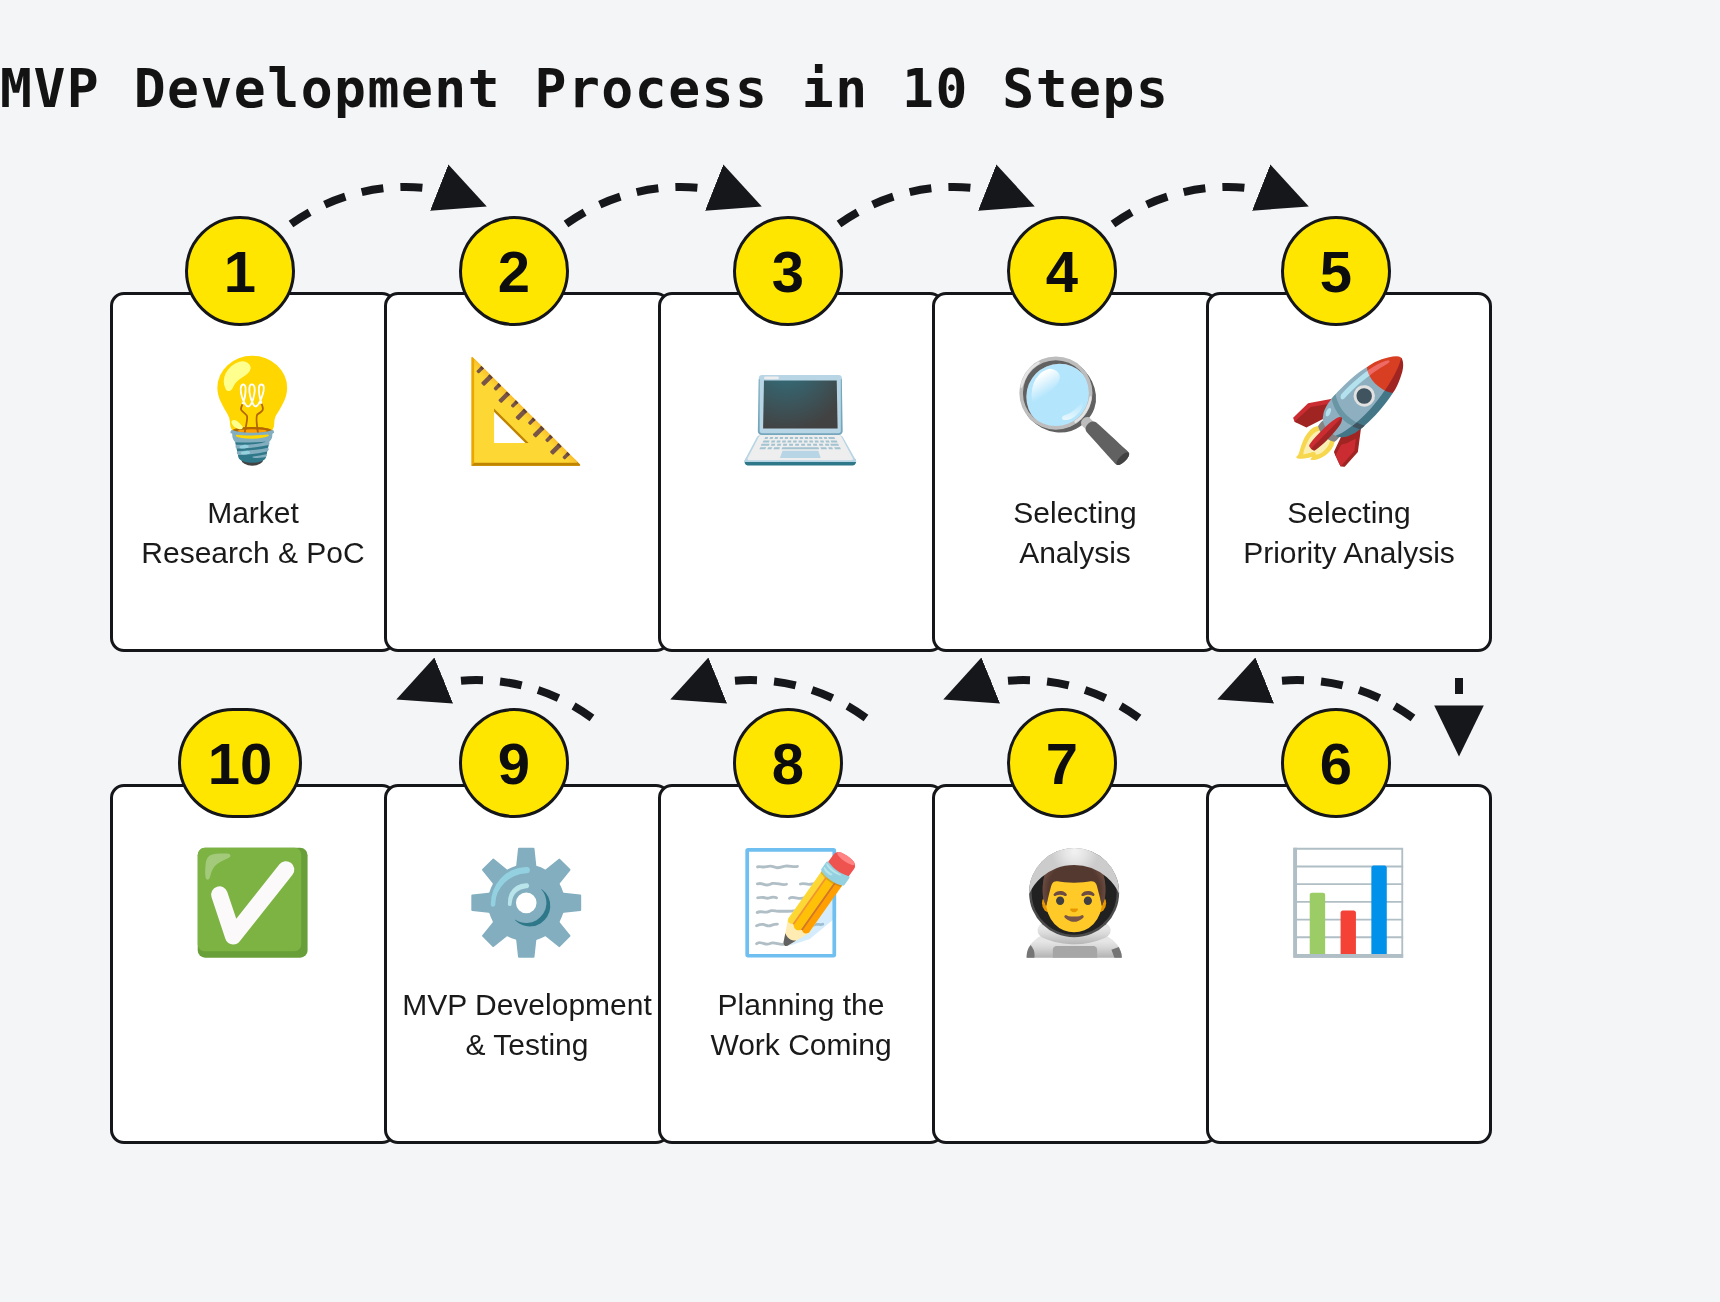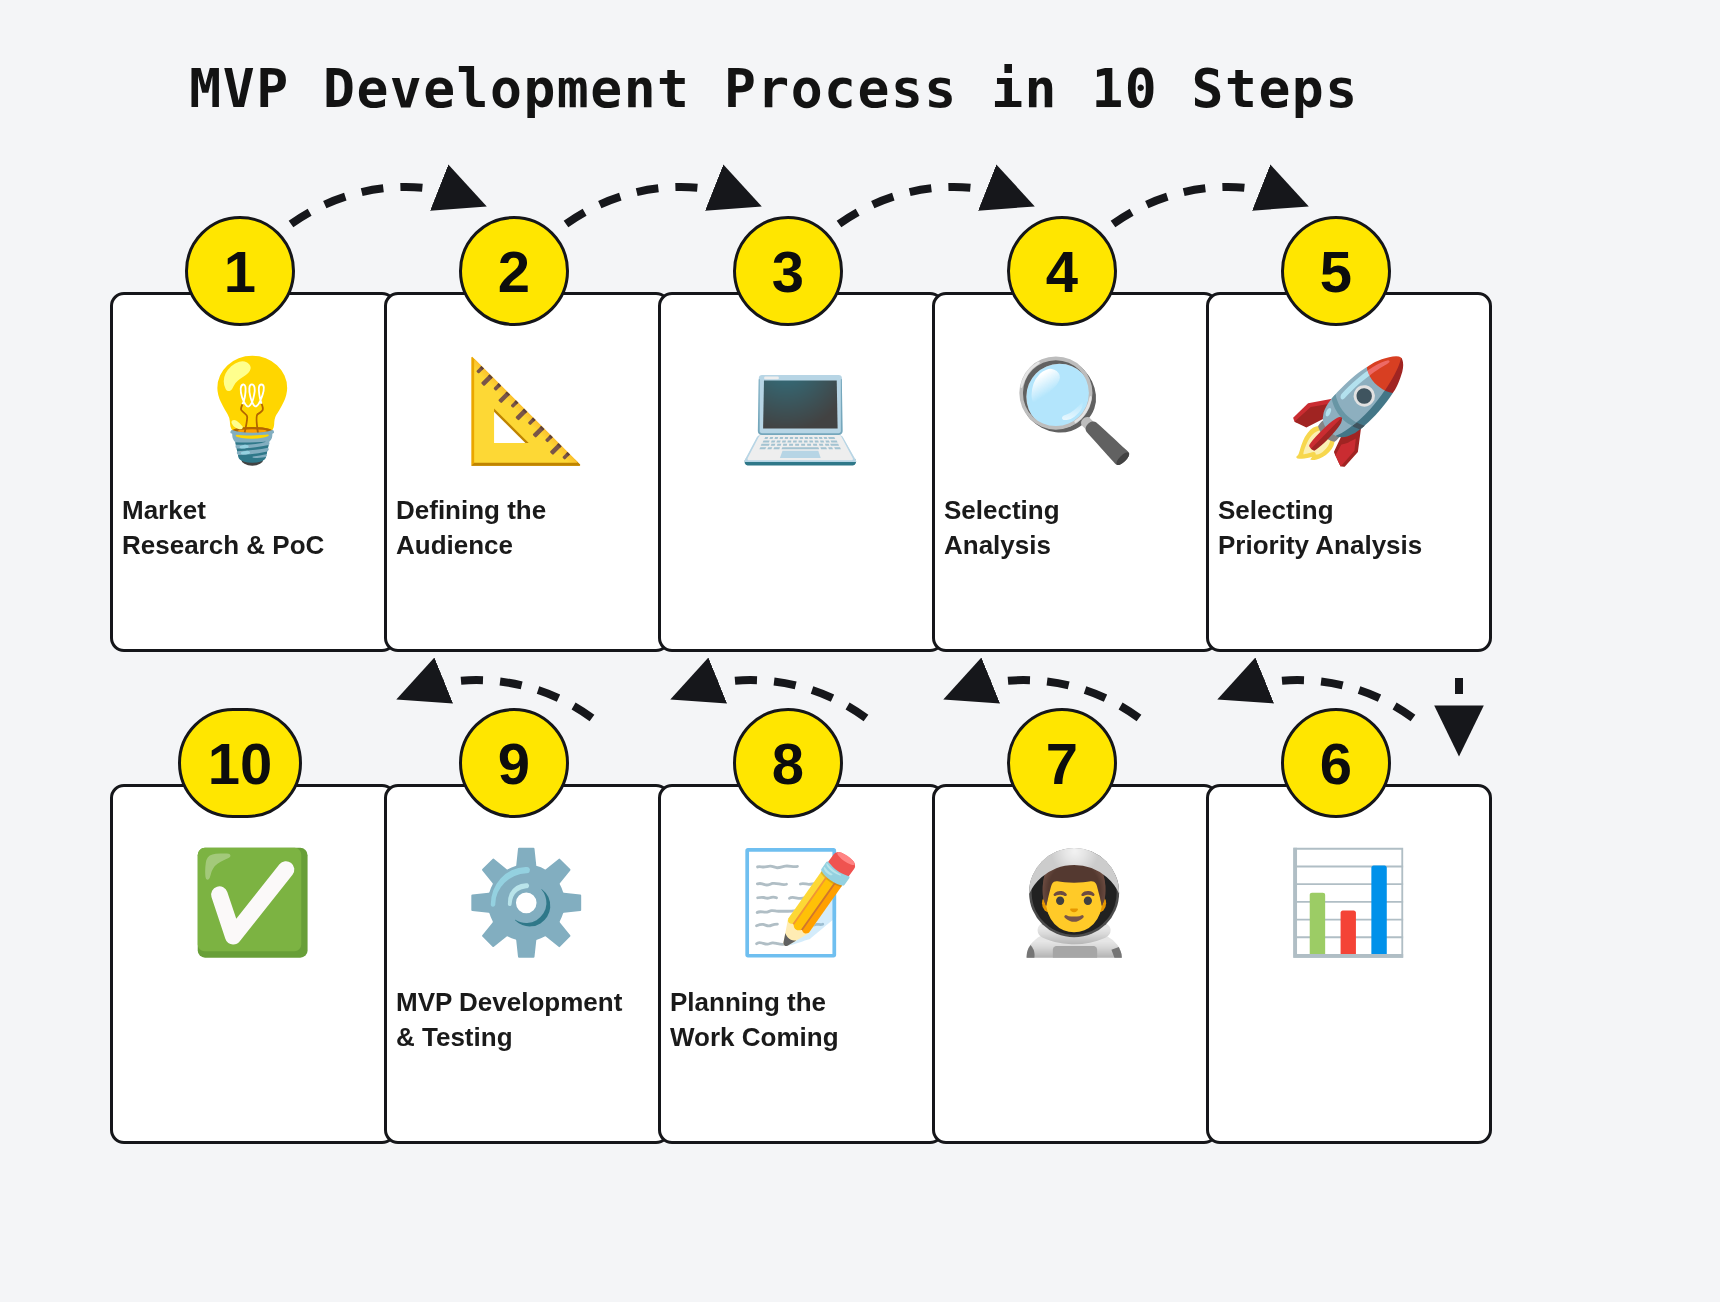--- a/index.html
+++ b/index.html
@@ -22,21 +22,21 @@
     width: 1720px;
     height: 1302px;
   }
 
   
   .title {
     position: absolute;
     top: 58px;
     left: 0;
     width: 1548px;
-    text-align: center;
+    text-align: left;
     font-family: "DejaVu Sans Mono", "Liberation Mono", monospace;
     font-size: 53px;
     font-weight: 700;
     letter-spacing: 1.5px;
     color: #131313;
     white-space: nowrap;
   }
 
   
   .arrow-layer {
@@ -80,25 +80,25 @@
     display: flex;
     align-items: center;
     justify-content: center;
     user-select: none;
     font-family: "DejaVu Sans", "Liberation Sans", sans-serif;
   }
 
   .card-label {
     margin-top: 22px;
     width: 262px;
-    text-align: left;
-    font-size: 26px;
+    text-align: center;
+    font-size: 30px;
     line-height: 1.33;
     color: #1a1a1a;
-    font-weight: 700;
+    font-weight: 400;
     white-space: pre-line;
   }
 
   
   .badge {
     position: absolute;
     width: 110px;
     height: 110px;
     border-radius: 55px;
     background: #ffe600;
@@ -161,22 +161,20 @@
     <div class="card" style="left:110px">
       <div class="badge" style="left:72px">1</div>
       <div class="card-emoji">💡</div>
       <div class="card-label">Market
 Research &amp; PoC</div>
     </div>
 
     <div class="card" style="left:384px">
       <div class="badge" style="left:72px">2</div>
       <div class="card-emoji">📐</div>
-      <div class="card-label">Defining the
-Audience</div>
     </div>
 
     <div class="card" style="left:658px">
       <div class="badge" style="left:72px">3</div>
       <div class="card-emoji">💻</div>
     </div>
 
     <div class="card" style="left:932px">
       <div class="badge" style="left:72px">4</div>
       <div class="card-emoji">🔍</div>

